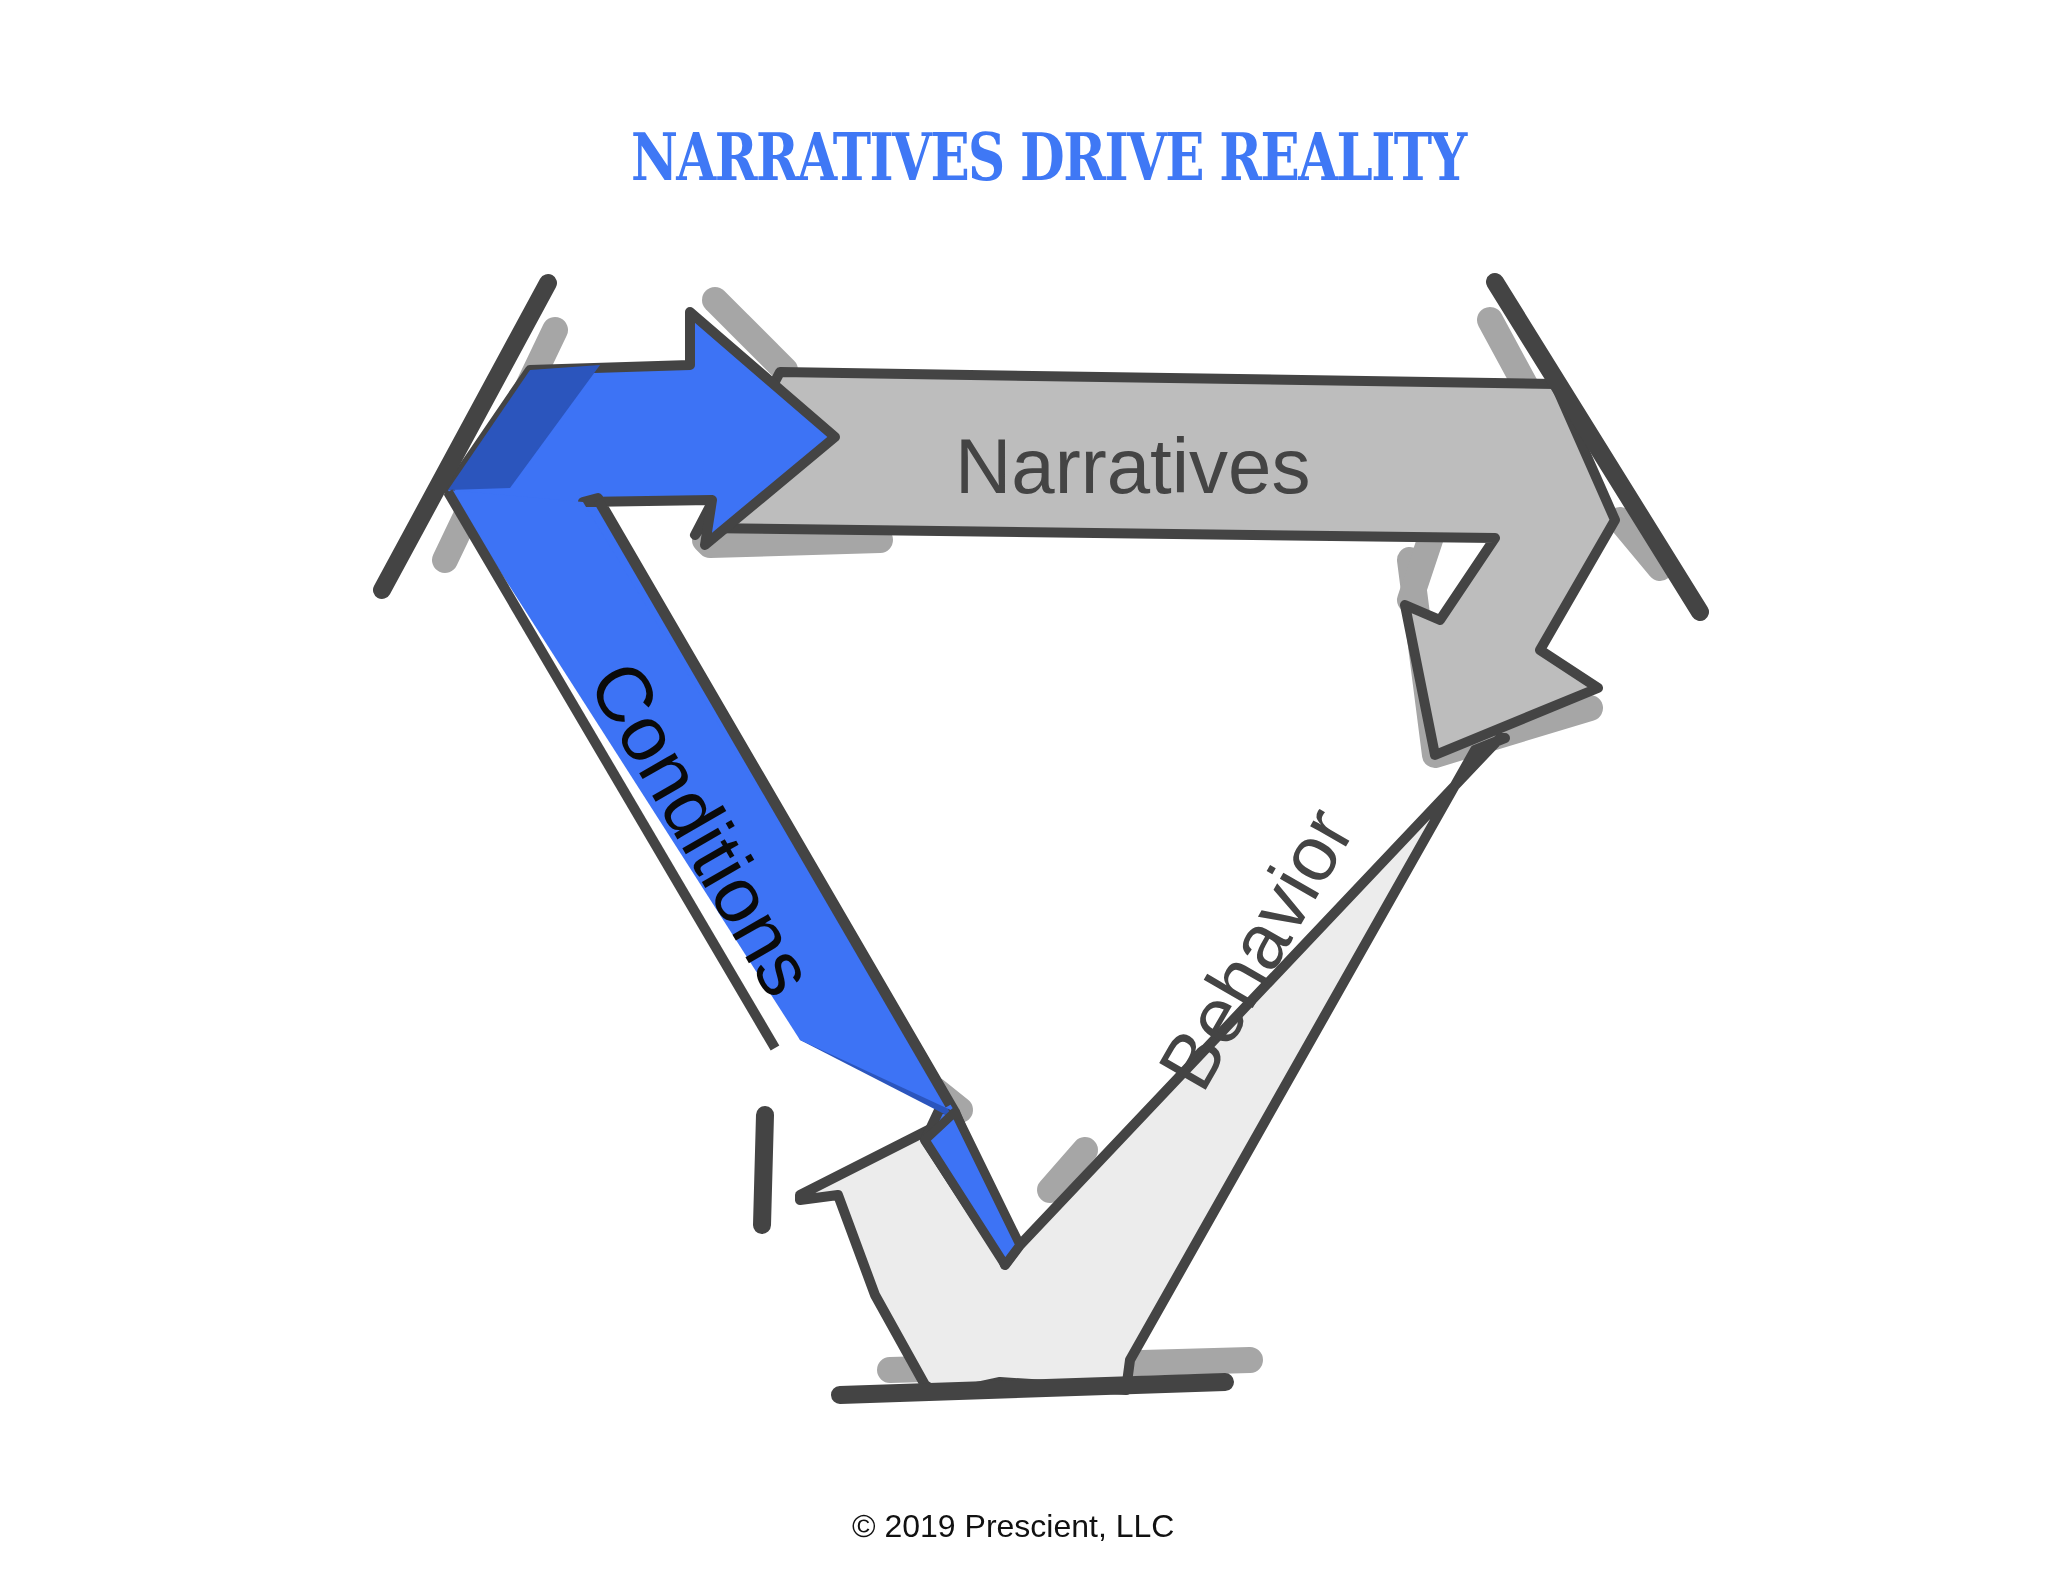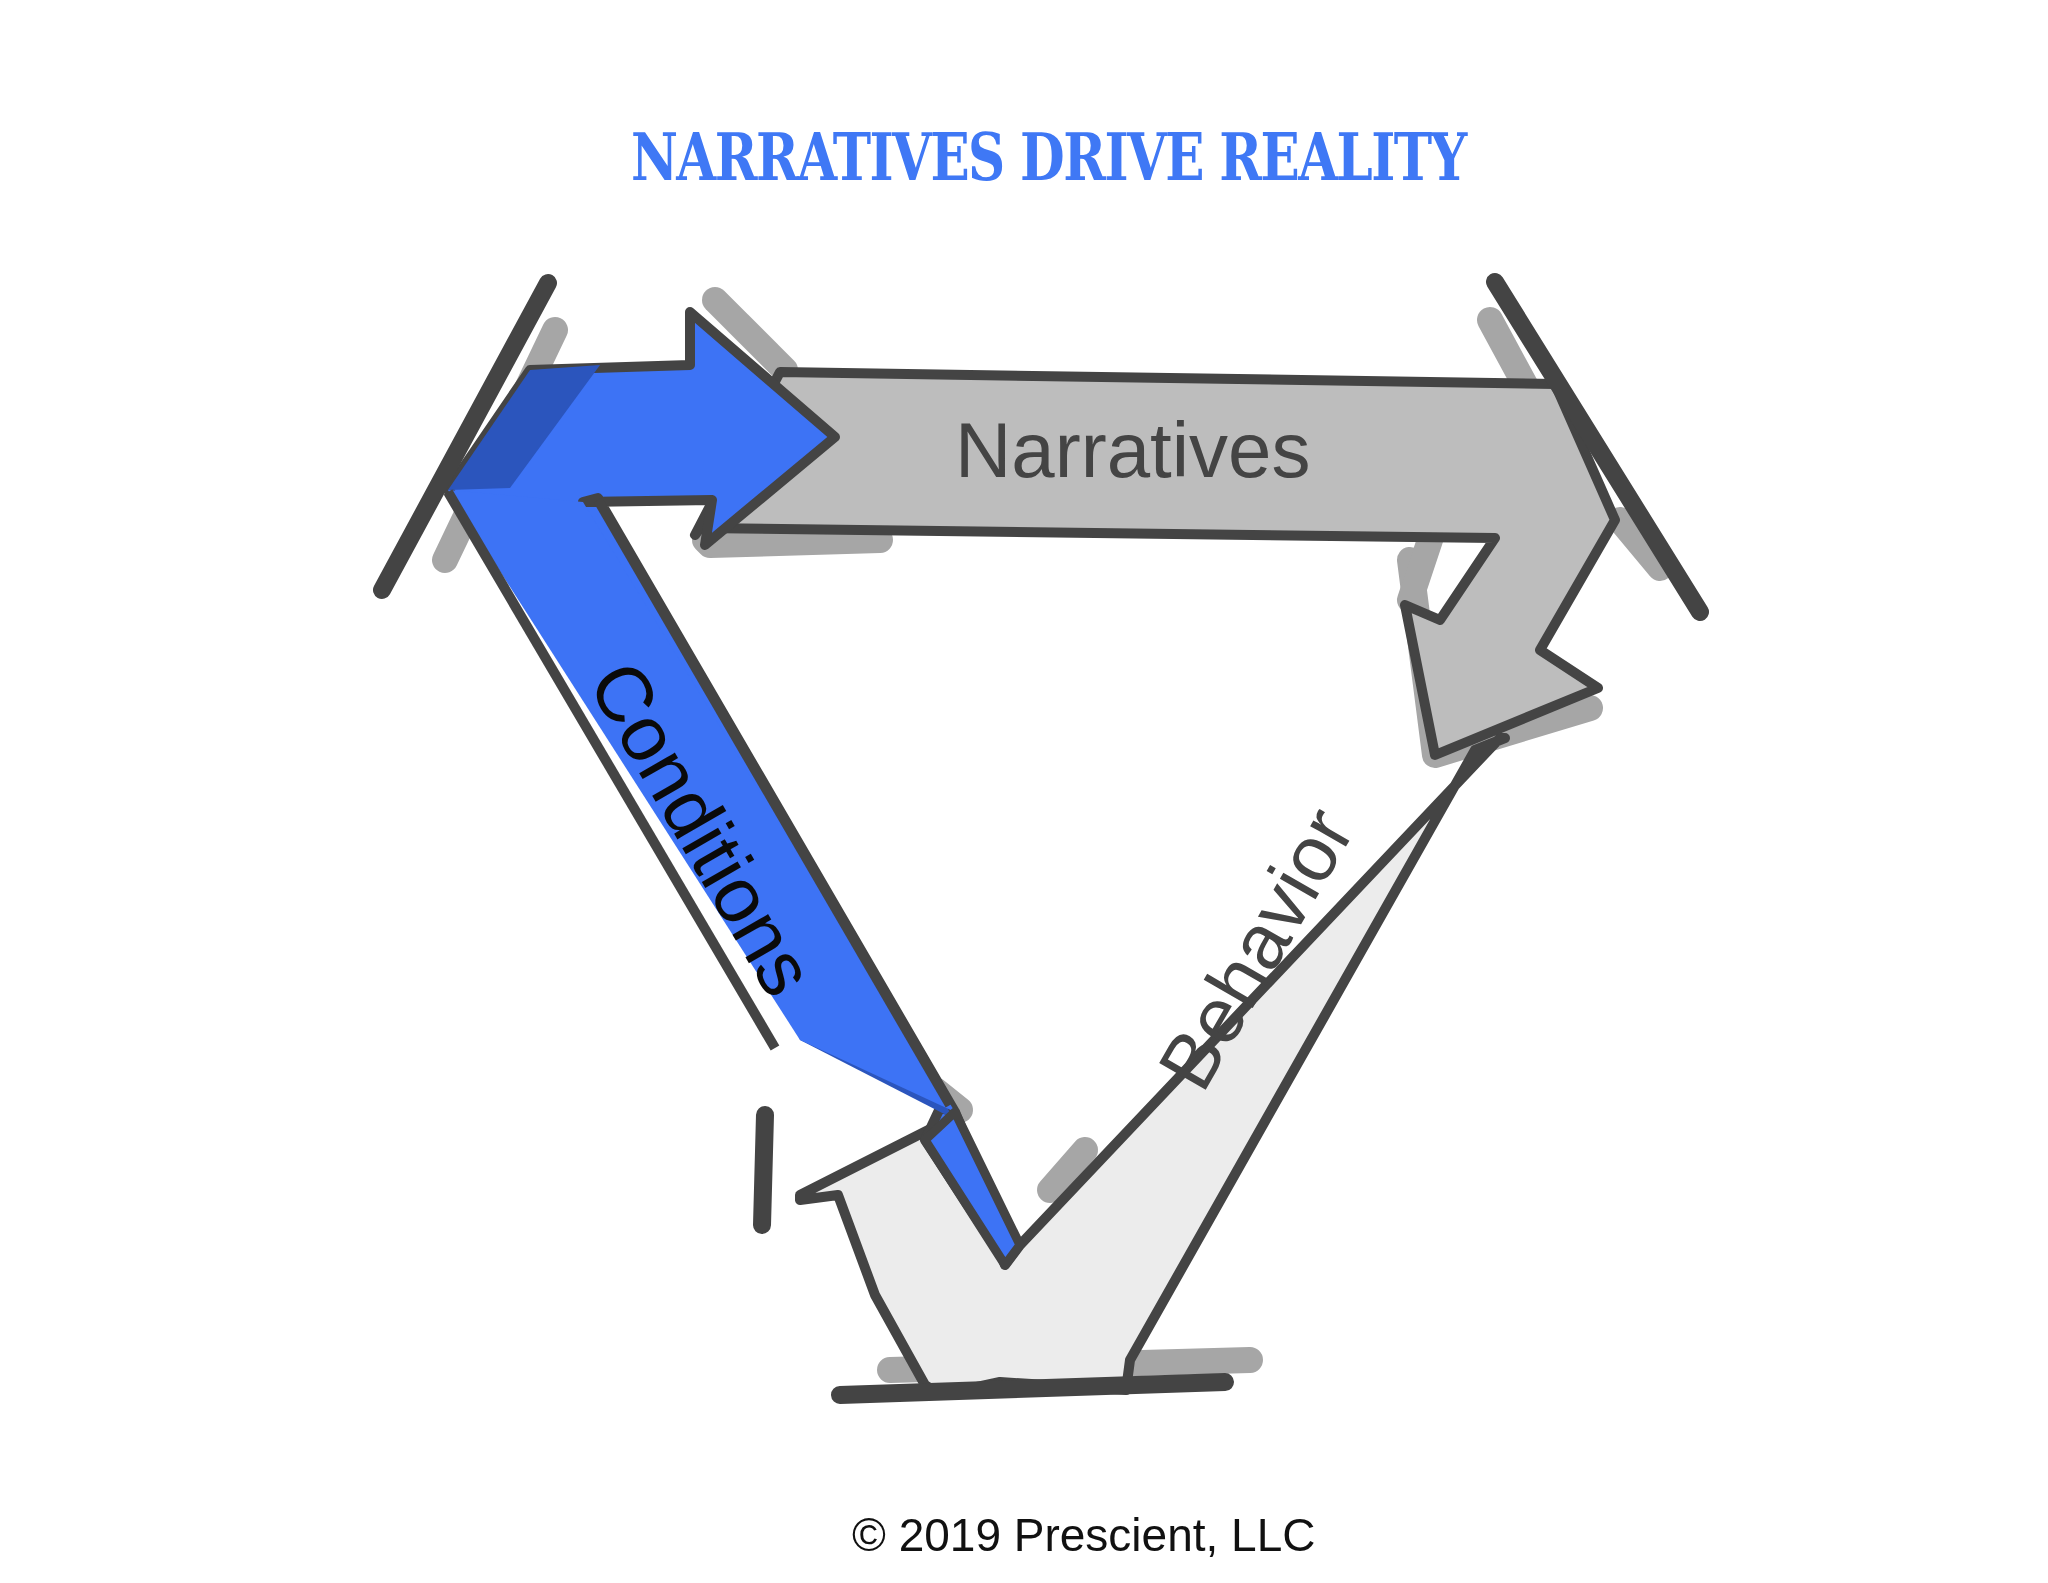--- a/index.html
+++ b/index.html
@@ -4,24 +4,24 @@
 <style>
   html, body { margin: 0; padding: 0; background: #ffffff; }
   body { width: 2048px; height: 1583px; position: relative; overflow: hidden; font-family: "Liberation Sans", sans-serif; }
   .title {
     position: absolute; left: 0; top: 118px; width: 2090px; text-align: center;
     font-family: "DejaVu Serif", serif; font-weight: bold; font-size: 66px;
     letter-spacing: -2px; color: #3f78f5; transform: scaleX(0.78); transform-origin: 1060px 0;
   }
   svg.diagram { position: absolute; left: 0; top: 0; }
   .lbl { position: absolute; font-family: "Liberation Sans", sans-serif; white-space: nowrap; }
-  .lbl-narr { left: 955px; top: 405px; font-size: 78px; color: #444444; }
+  .lbl-narr { left: 955px; top: 421px; font-size: 78px; color: #444444; }
   .lbl-cond { left: 540px; top: 745px; font-size: 78px; color: #0a0a0a; transform: rotate(60deg); transform-origin: 140px 45px; }
   .lbl-beh { left: 1100px; top: 900px; font-size: 78px; color: #444444; transform: rotate(-60deg); transform-origin: 158px 45px; }
-  .copyright { position: absolute; left: 852px; top: 1508px; font-size: 46px; color: #111111; }
+  .copyright { position: absolute; left: 852px; top: 1508px; font-size: 32px; color: #111111; }
 </style>
 </head>
 <body>
 
 <div class="title">NARRATIVES DRIVE REALITY</div>
 
 <svg class="diagram" width="2048" height="1583" viewBox="0 0 2048 1583">
 
   <g fill="#a6a6a6" stroke="#a6a6a6" stroke-width="26" stroke-linejoin="round" stroke-linecap="round">
     <polyline points="555,330 445,560" fill="none"></polyline>

